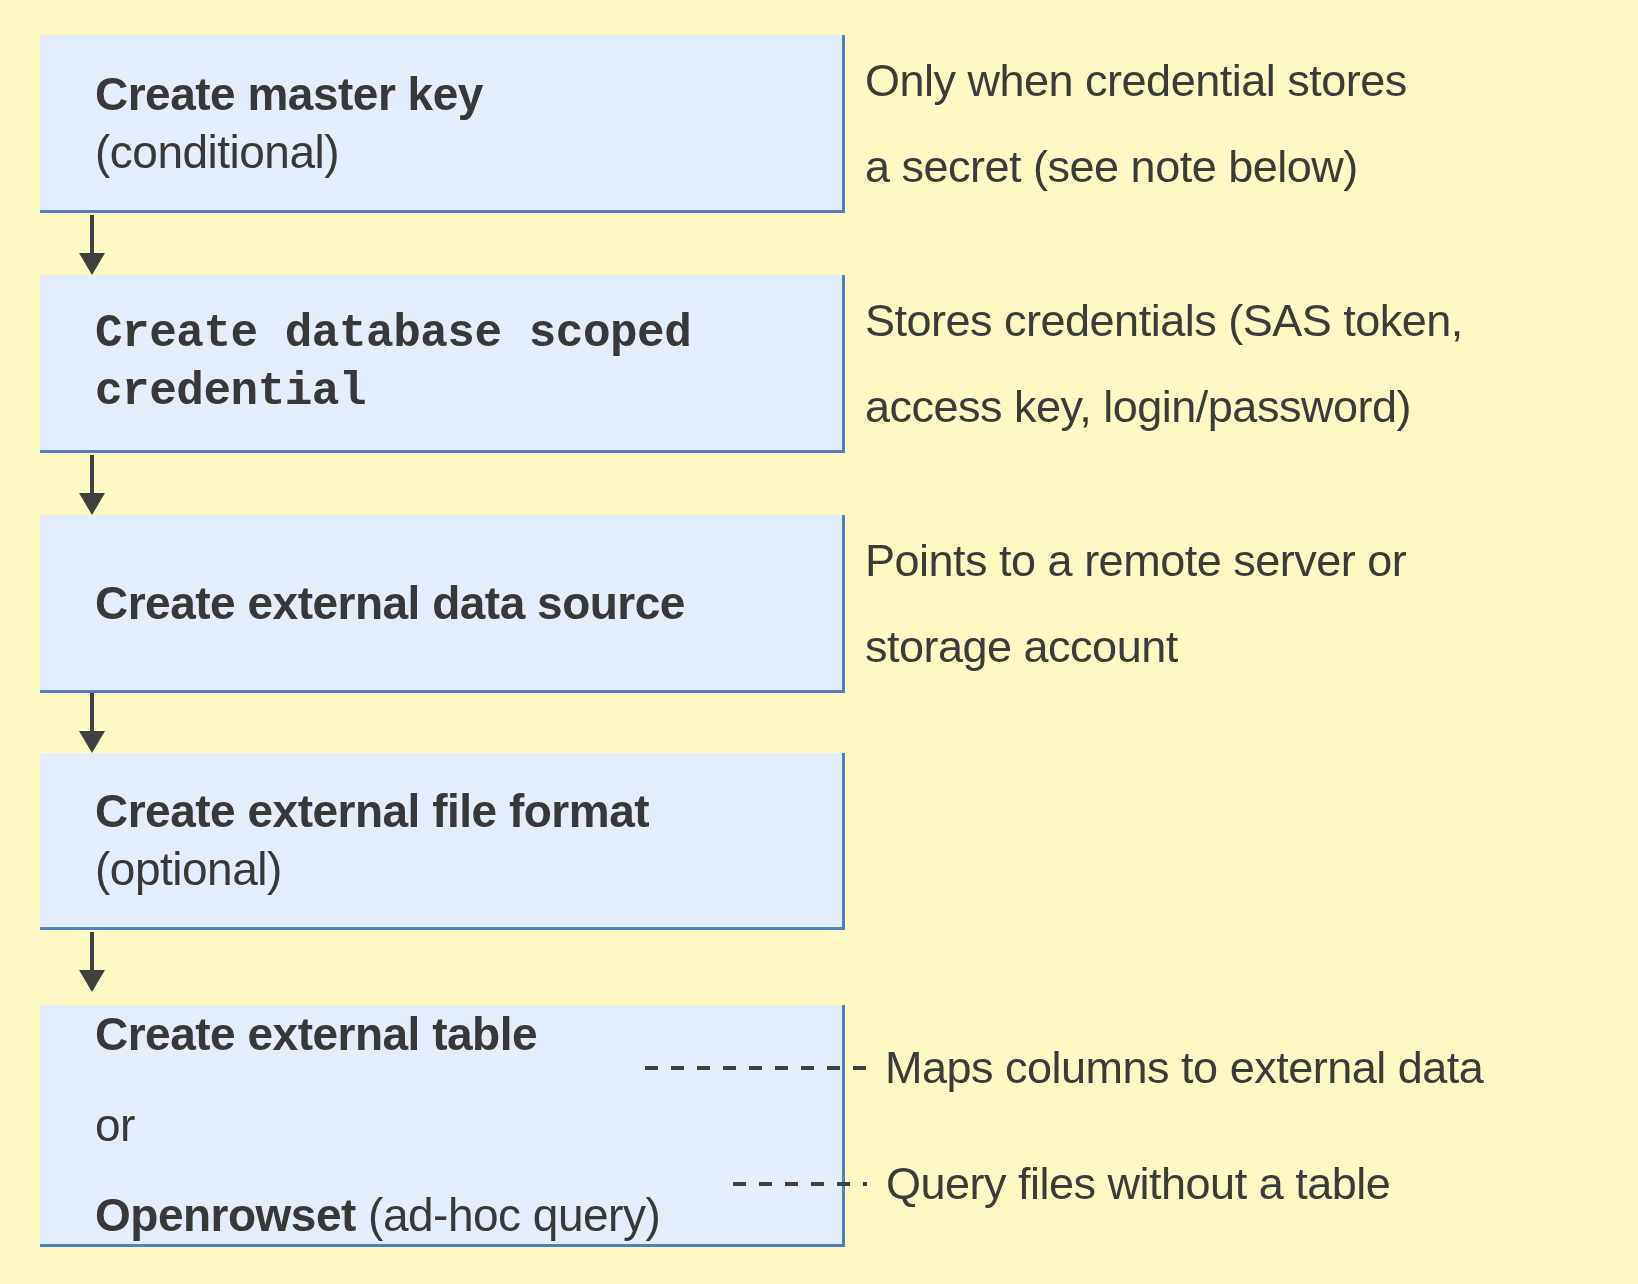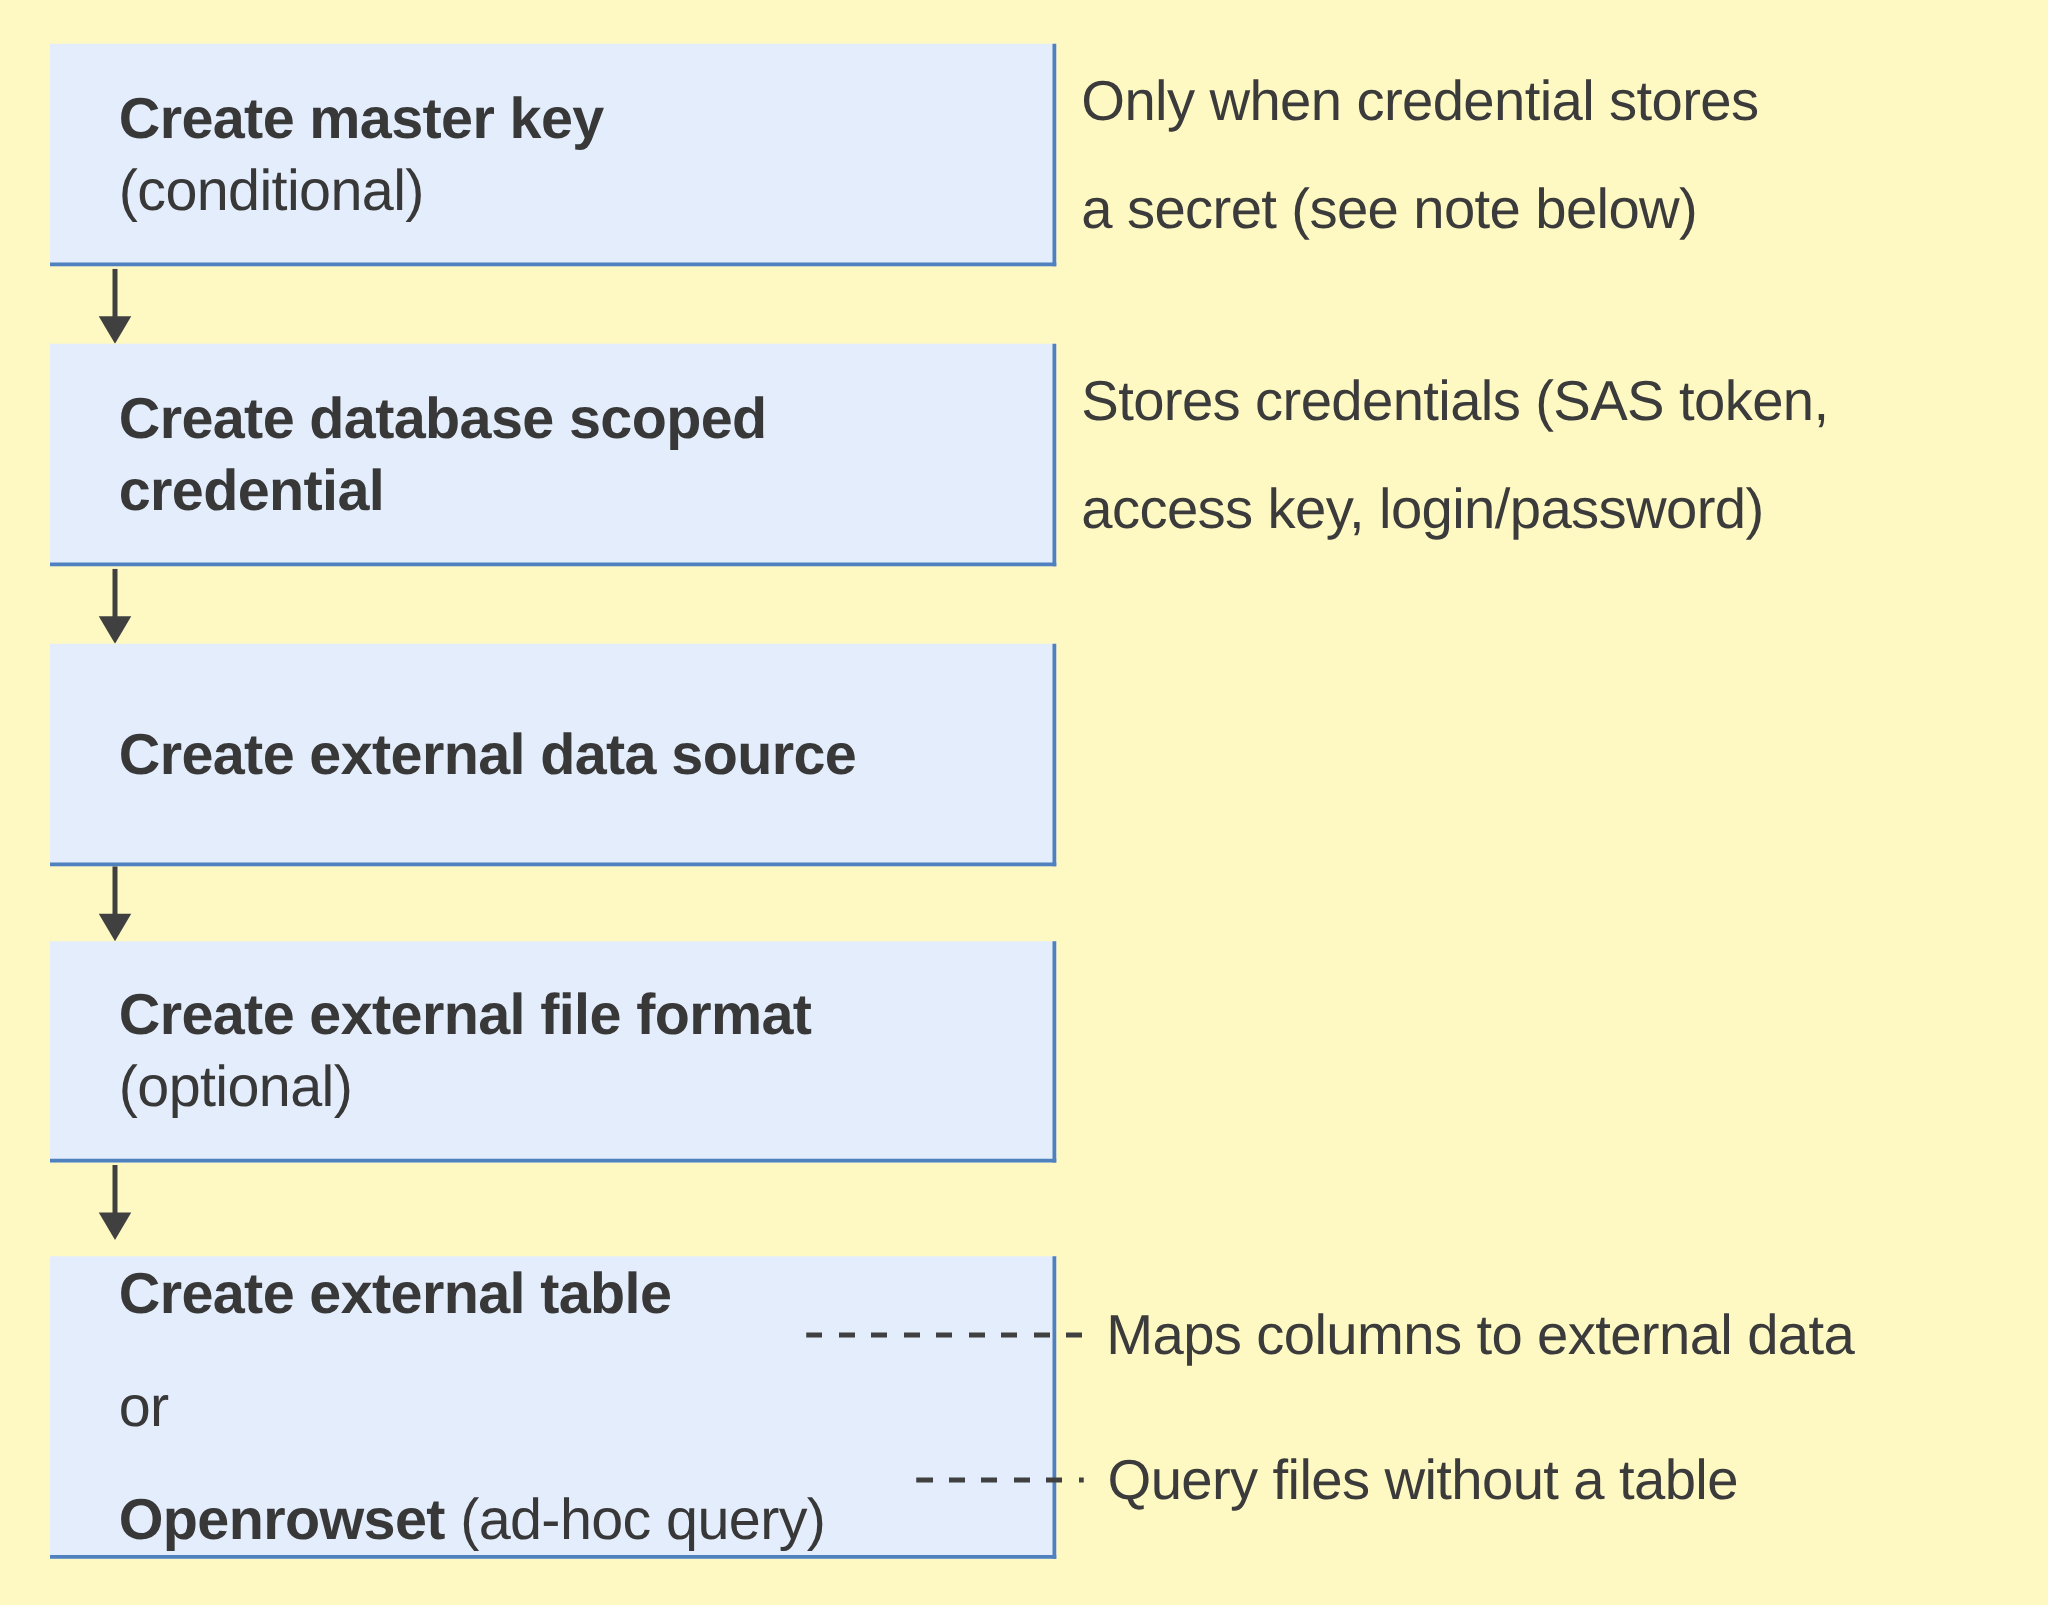--- a/index.html
+++ b/index.html
@@ -52,36 +52,40 @@
   <div class="note" style="top:35px;height:178px;">
     <div class="line">Only when credential stores</div>
     <div class="line">a secret (see note below)</div>
   </div>
 
   <svg class="arrow" style="top:215px;" width="30" height="60" viewBox="0 0 30 60">
     <line x1="15" y1="0" x2="15" y2="40" stroke="#404040" stroke-width="4"></line>
     <polygon points="2,38 28,38 15,60" fill="#404040"></polygon>
   </svg>
 
-  <div class="box" style="top:275px;height:178px;">
+  <div class="box" style="top:275px;height:178px;font-family:Liberation Mono, monospace;">
     <div class="line"><span class="b">Create database scoped</span></div>
     <div class="line"><span class="b">credential</span></div>
   </div>
   <div class="note" style="top:275px;height:178px;">
     <div class="line">Stores credentials (SAS token,</div>
     <div class="line">access key, login/password)</div>
   </div>
 
   <svg class="arrow" style="top:455px;" width="30" height="60" viewBox="0 0 30 60">
     <line x1="15" y1="0" x2="15" y2="40" stroke="#404040" stroke-width="4"></line>
     <polygon points="2,38 28,38 15,60" fill="#404040"></polygon>
   </svg>
 
   <div class="box" style="top:515px;height:178px;">
     <div class="line"><span class="b">Create external data source</span></div>
+  </div>
+  <div class="note" style="top:515px;height:178px;">
+    <div class="line">Points to a remote server or</div>
+    <div class="line">storage account</div>
   </div>
 
   <svg class="arrow" style="top:693px;" width="30" height="60" viewBox="0 0 30 60">
     <line x1="15" y1="0" x2="15" y2="40" stroke="#404040" stroke-width="4"></line>
     <polygon points="2,38 28,38 15,60" fill="#404040"></polygon>
   </svg>
 
   <div class="box" style="top:753px;height:177px;">
     <div class="line"><span class="b">Create external file format</span></div>
     <div class="line"><span>(optional)</span></div>

